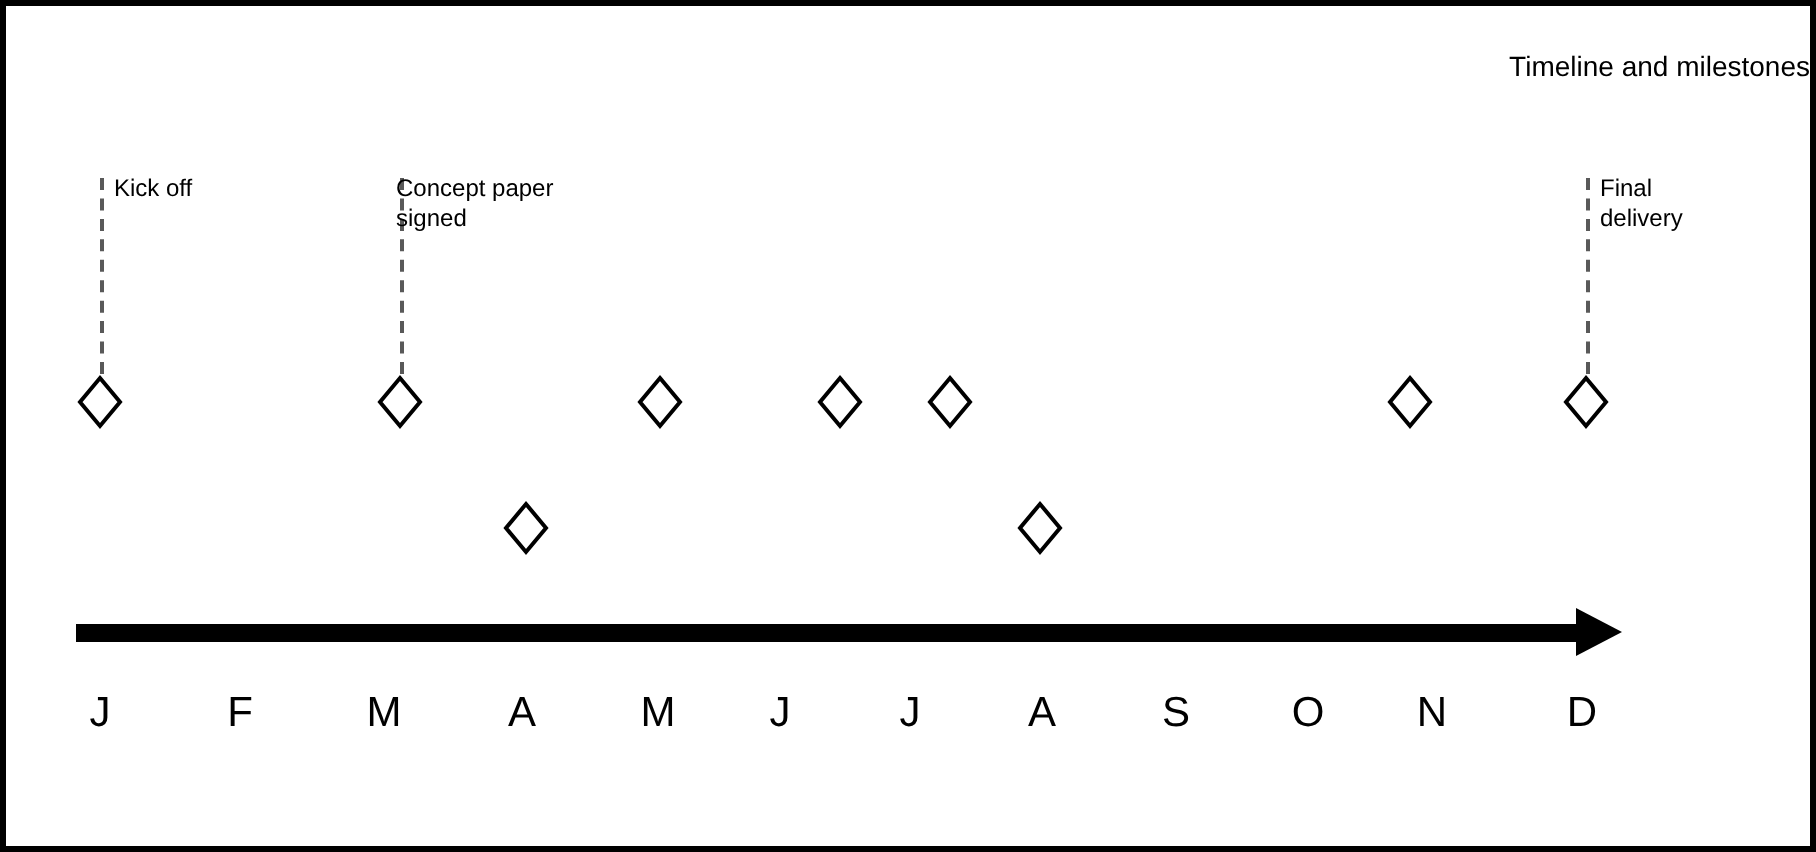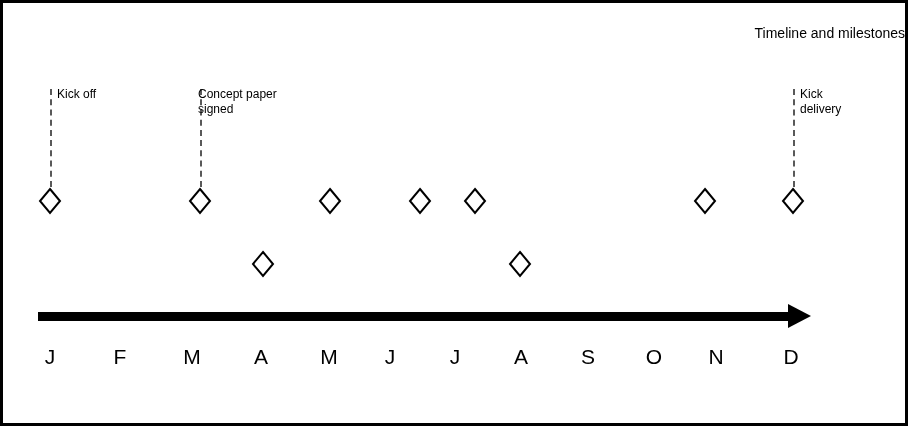--- a/index.html
+++ b/index.html
@@ -63,21 +63,21 @@
 
 <div class="frame">
   <div class="title">Timeline and milestones</div>
   <div id="canvas">
       <div class="dash" style="left: 47px; border-left-color: rgb(89, 89, 89);"></div>
       <div class="mlabel" style="left: 54px;">Kick off</div>
       <div class="dash" style="left: 197px; border-left-color: rgb(89, 89, 89);"></div>
       <div class="mlabel" style="left: 195px;">Concept paper
 signed</div>
       <div class="dash" style="left: 790px; border-left-color: rgb(89, 89, 89);"></div>
-      <div class="mlabel" style="left: 797px;">Kick
+      <div class="mlabel" style="left: 797px;">Final
 delivery</div>
       <div class="diamond" style="left: 35px; top: 184px;"><svg width="24" height="28">
           <polygon points="12,2 22,14 12,26 2,14" fill="#ffffff" stroke="#000000" stroke-width="2"></polygon>
         </svg></div>
       <div class="diamond" style="left: 185px; top: 184px;"><svg width="24" height="28">
           <polygon points="12,2 22,14 12,26 2,14" fill="#ffffff" stroke="#000000" stroke-width="2"></polygon>
         </svg></div>
       <div class="diamond" style="left: 315px; top: 184px;"><svg width="24" height="28">
           <polygon points="12,2 22,14 12,26 2,14" fill="#ffffff" stroke="#000000" stroke-width="2"></polygon>
         </svg></div>

